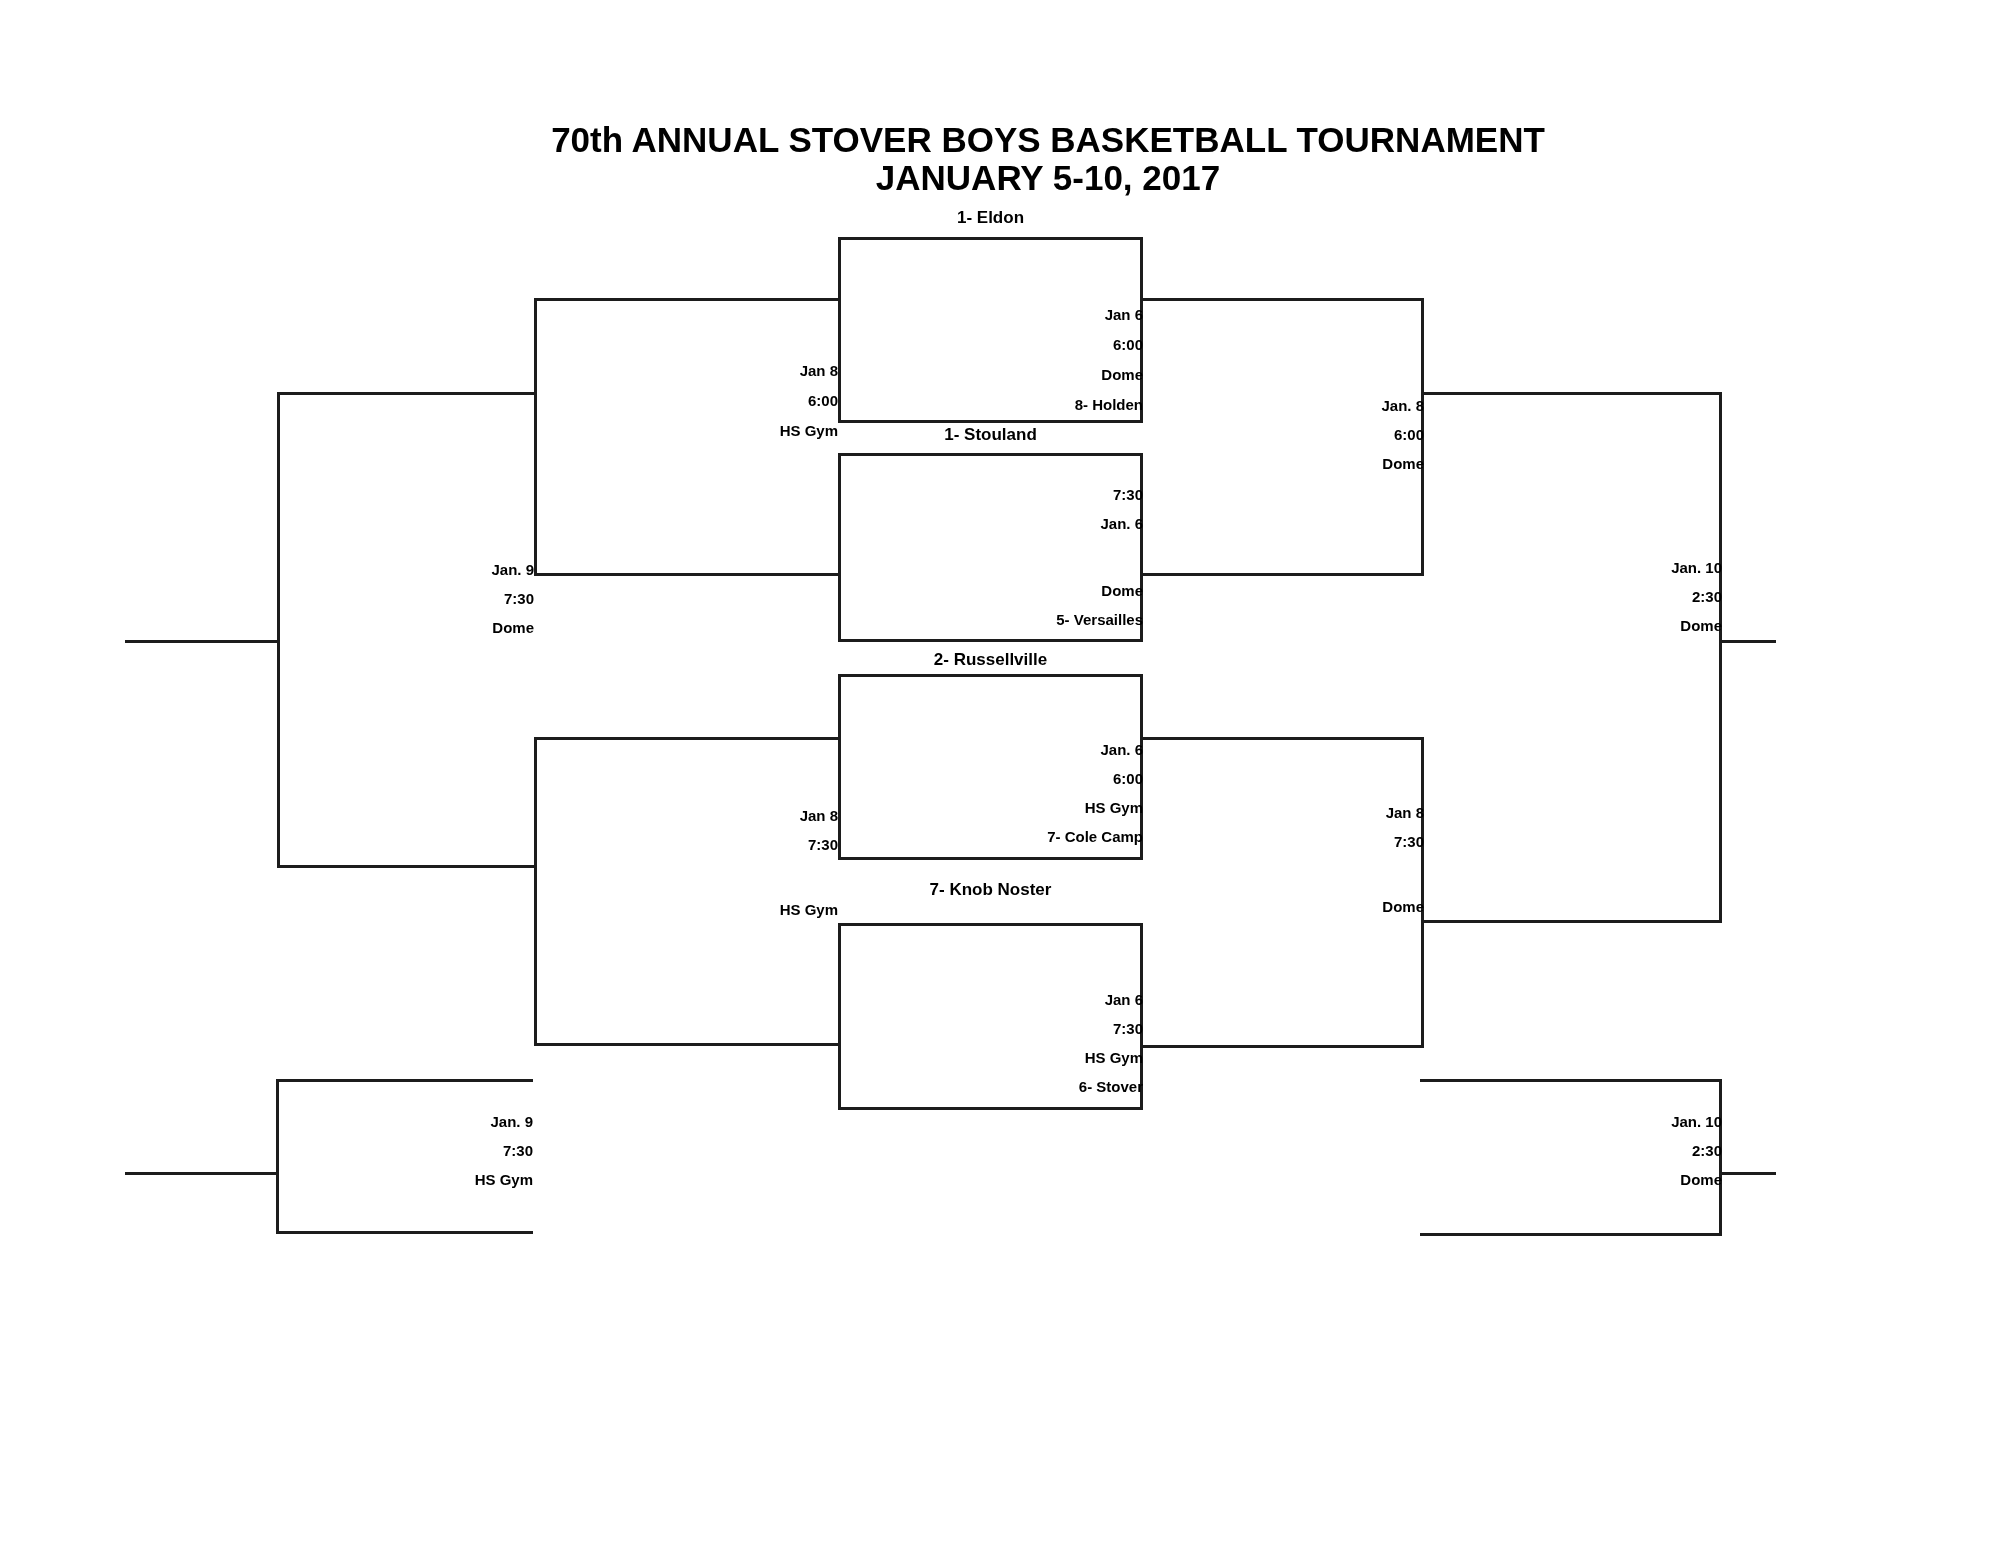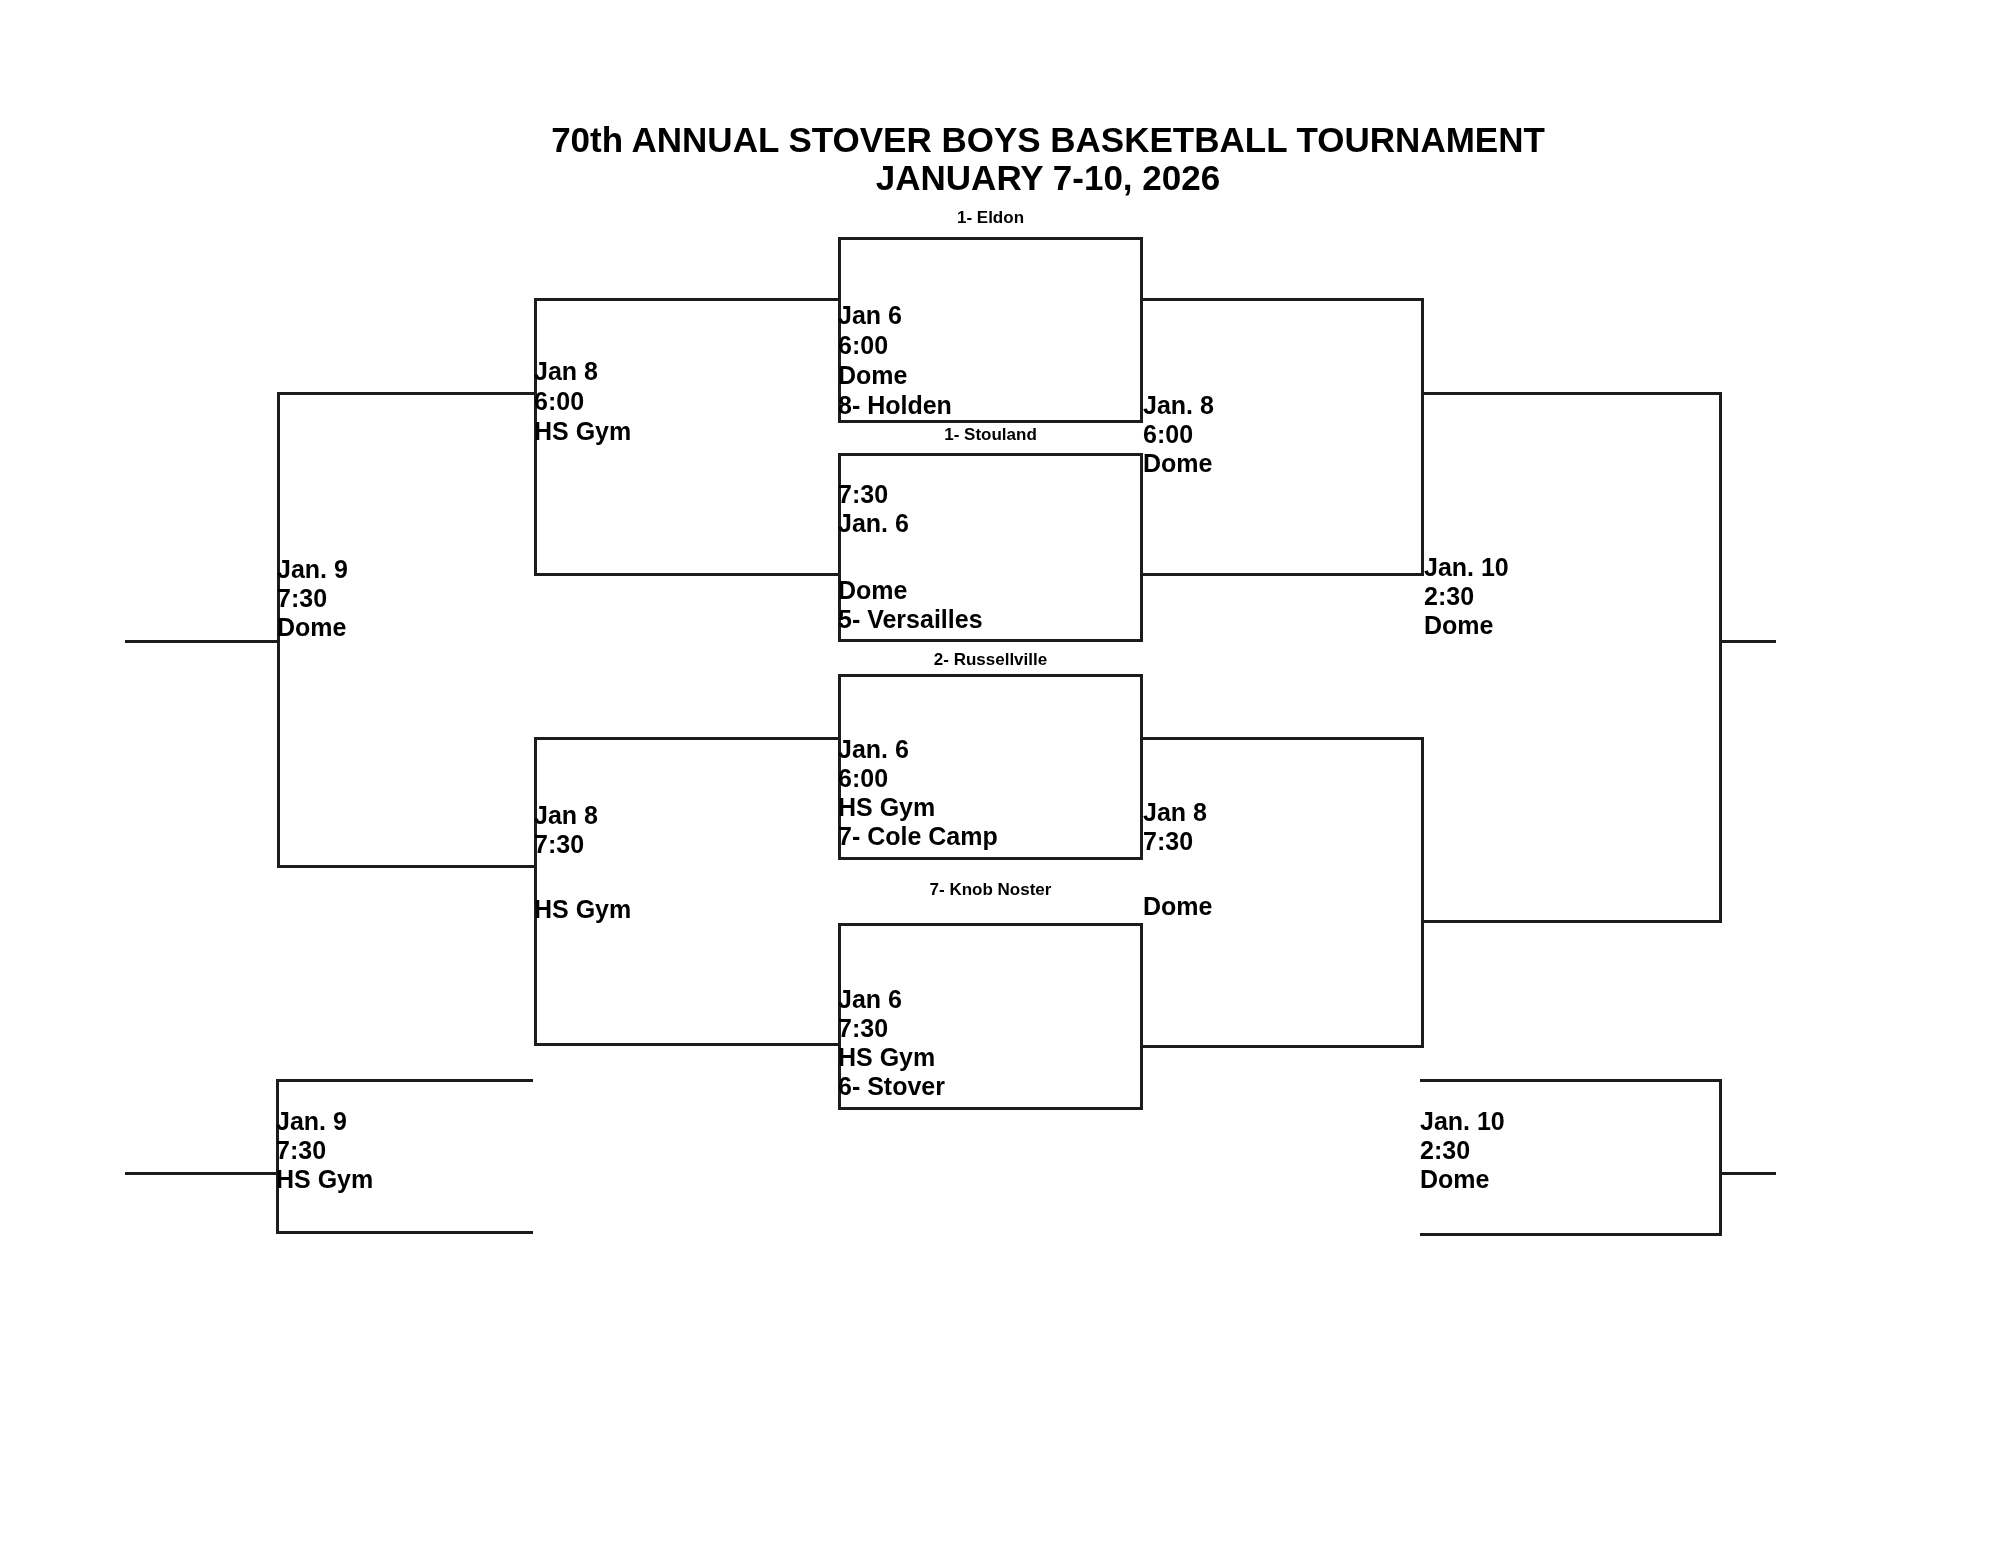--- a/index.html
+++ b/index.html
@@ -35,43 +35,43 @@
   .open-left  { border-left: none; }
 
   .stub {
     position: absolute;
     height: 3px;
     background: #1c1c1c;
   }
 
   .stack {
     position: absolute;
-    text-align: left;
-    font-size: 25px;
+    text-align: right;
+    font-size: 15px;
   }
   .label {
     position: absolute;
     text-align: center;
     font-size: 17px;
     height: 30px;
     line-height: 30px;
   }
   .ln   { height: 29px; line-height: 29px; }
   .lh30 .ln { height: 30px; line-height: 30px; }
   .gap36 { height: 36px; }
   .gap38 { height: 38px; }
 </style>
 </head>
 <body>
 
 <div id="page">
 
   <div id="title-block">
     <div class="title-line1">70th ANNUAL STOVER BOYS BASKETBALL TOURNAMENT</div>
-    <div class="title-line2">JANUARY 7-10, 2026</div>
+    <div class="title-line2">JANUARY 5-10, 2017</div>
   </div>
 
   <div class="box" style="left:838px; top:237px; width:305px; height:186px;"></div>
   <div class="box" style="left:838px; top:453px; width:305px; height:189px;"></div>
   <div class="box" style="left:838px; top:674px; width:305px; height:186px;"></div>
   <div class="box" style="left:838px; top:923px; width:305px; height:187px;"></div>
 
   <div class="label" style="left:838px; top:203px; width:305px;">1- Eldon</div>
   <div class="label" style="left:838px; top:420px; width:305px;">1- Stouland</div>
   <div class="label" style="left:838px; top:645px; width:305px;">2- Russellville</div>

